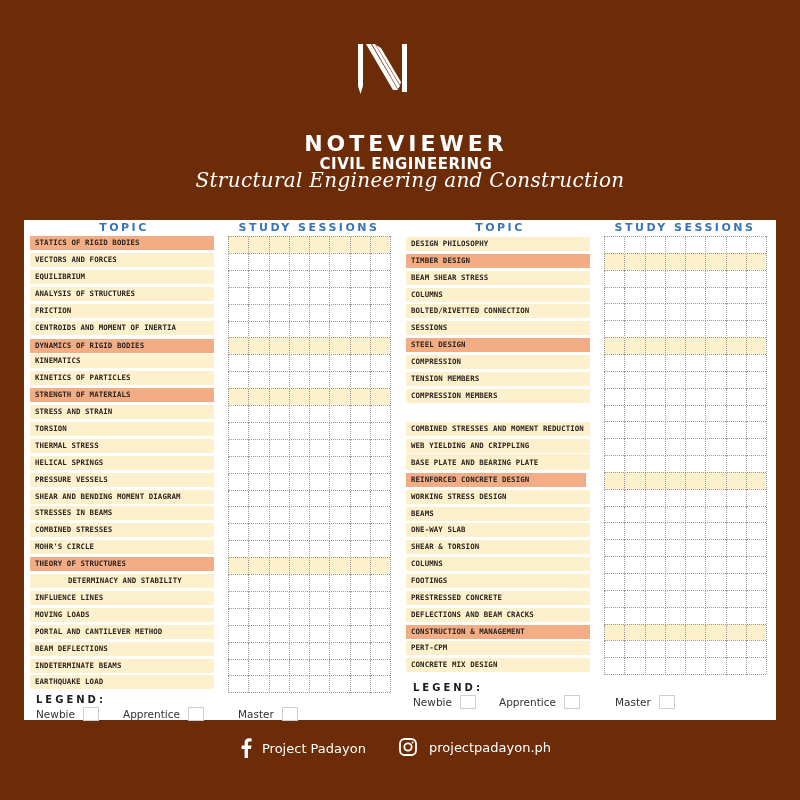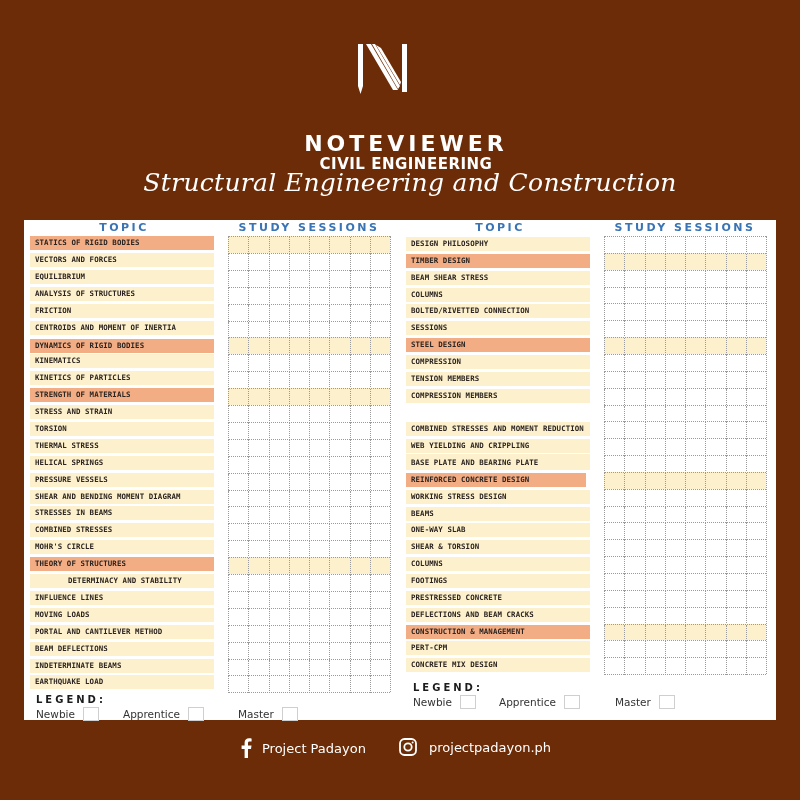--- a/index.html
+++ b/index.html
@@ -3,21 +3,21 @@
 <meta charset="utf-8">
 <style>
   * { box-sizing: border-box; margin: 0; padding: 0; }
   html, body { width: 800px; height: 800px; overflow: hidden; }
   body { background: #6b2c07; font-family: "DejaVu Sans", sans-serif; position: relative; color: #fff; }
 
   .logo { position: absolute; left: 355px; top: 42px; width: 60px; height: 56px; }
   .brand { position: absolute; left: 0; width: 800px; text-align: center; color: #fff; }
   .brand-title { top: 131px; font-size: 22px; font-weight: bold; letter-spacing: 4px; padding-left: 12px; }
   .brand-sub { top: 155px; font-size: 15px; font-weight: bold; letter-spacing: 0.5px; padding-left: 12px; }
-  .brand-script { top: 168px; font-family: "DejaVu Serif", serif; font-style: italic; font-size: 25px; letter-spacing: 0.3px; padding-left: 20px; }
+  .brand-script { top: 168px; font-family: "DejaVu Serif", serif; font-style: italic; font-size: 20px; letter-spacing: 0.3px; padding-left: 20px; }
 
   .card { position: absolute; left: 24px; top: 220px; width: 752px; height: 500px; background: #fff; }
 
   .col-head { position: absolute; top: 1px; font-size: 11px; font-weight: bold; letter-spacing: 2.5px; color: #3a74b4; text-align: center; }
 
   .topic-list { position: absolute; }
   .topic { position: absolute; height: 14px; line-height: 14px; font-family: "DejaVu Sans Mono", monospace; font-size: 7.4px; font-weight: bold; color: #2b2420; padding-left: 5px; background: #fdf0cd; white-space: nowrap; overflow: hidden; letter-spacing: 0.1px; }
   .topic.head { background: #f2ad85; }
 
   .grid { position: absolute; }

